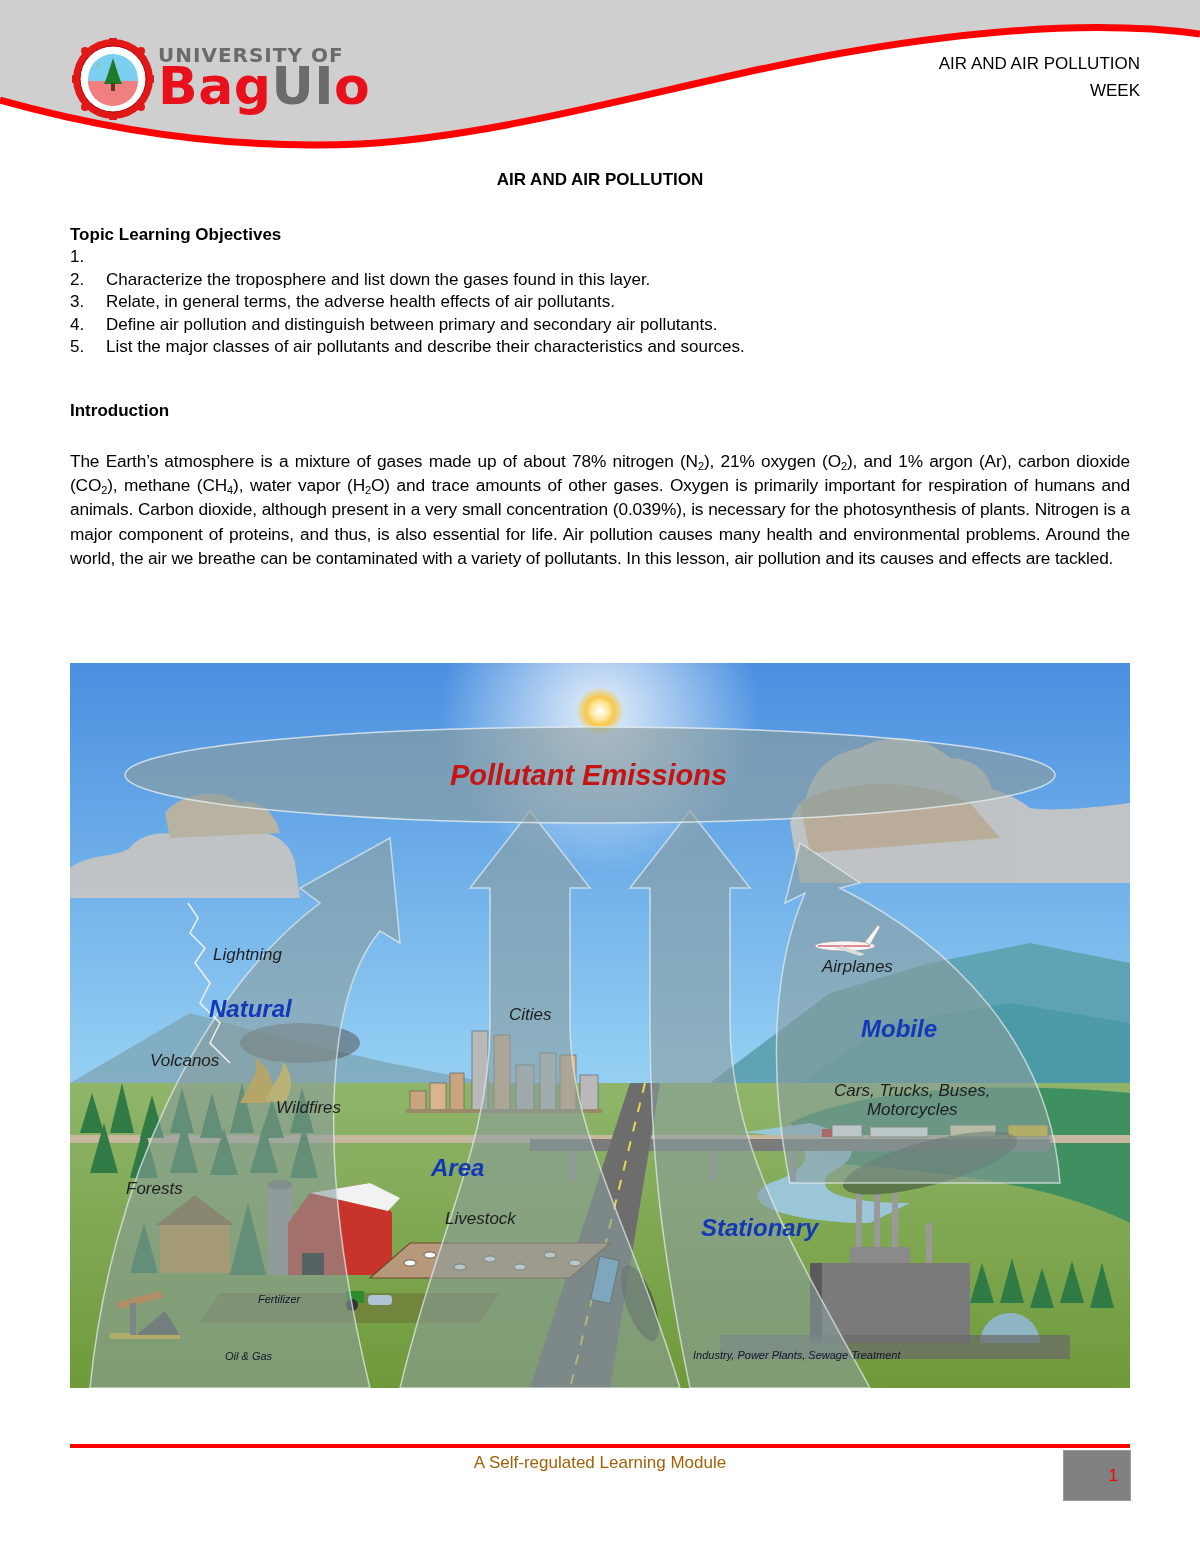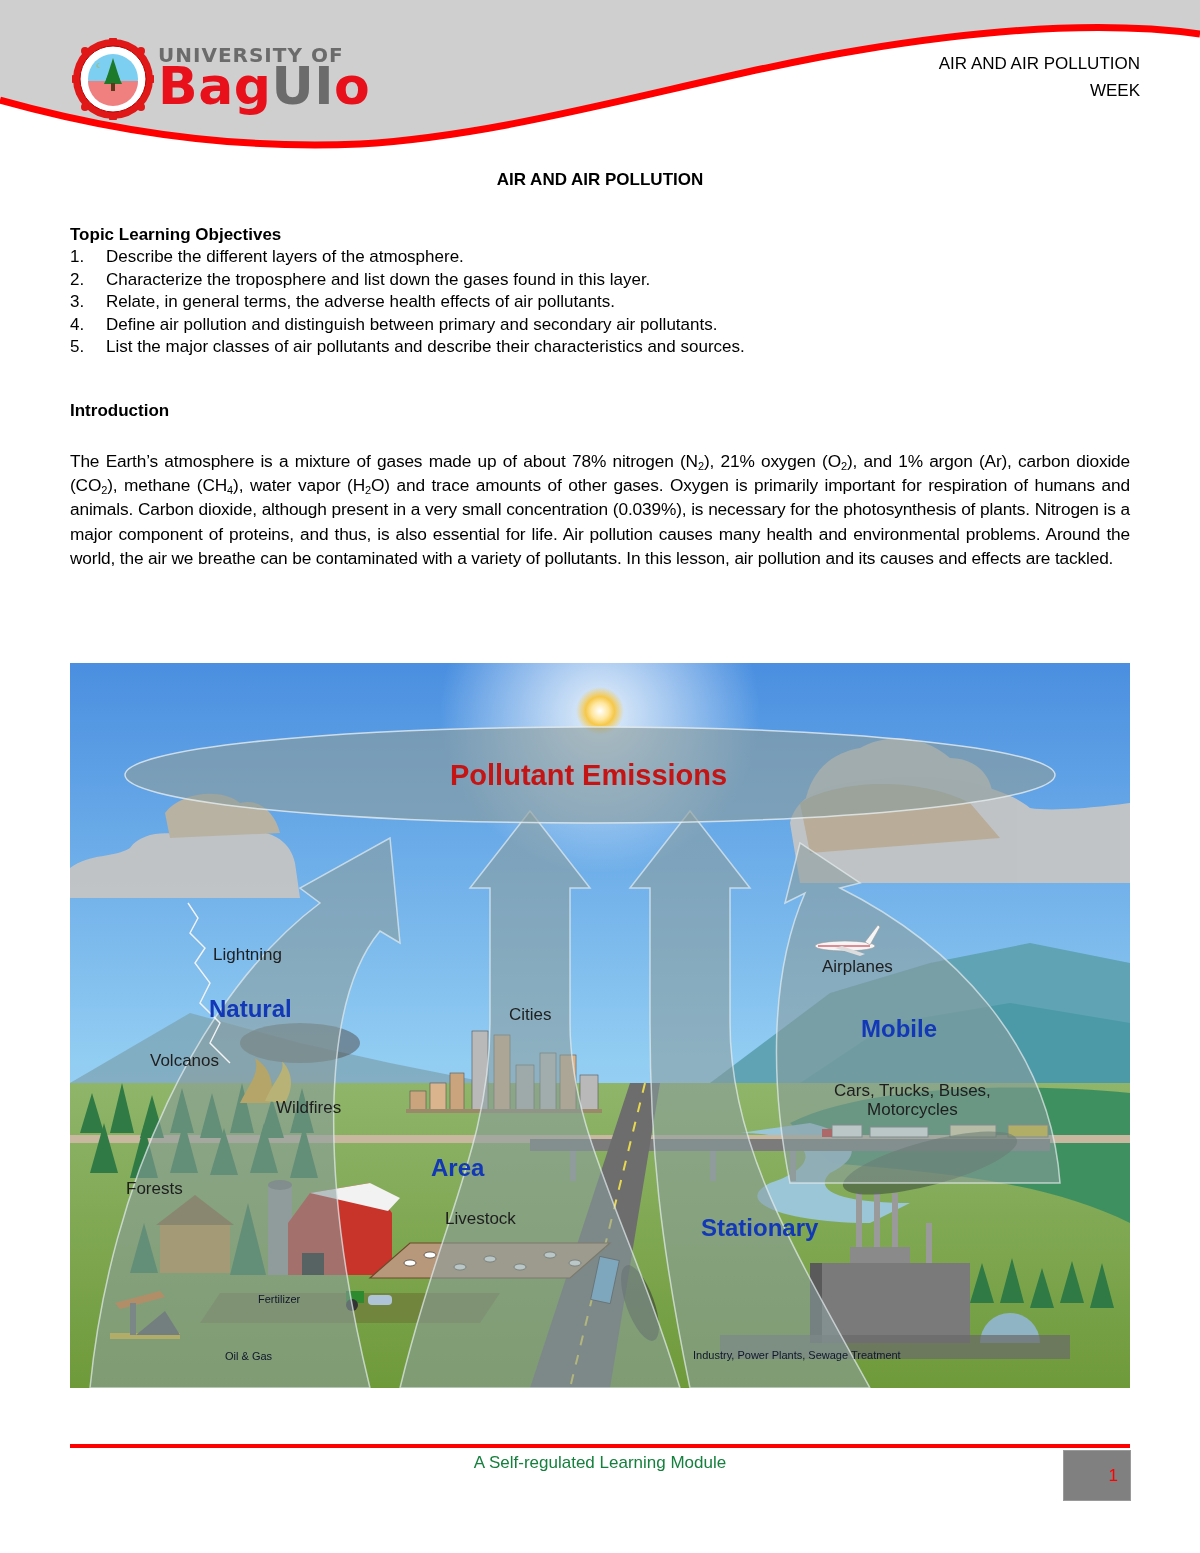--- a/index.html
+++ b/index.html
@@ -25,29 +25,29 @@
   .obj-list { list-style: none; }
   .obj-list li { font-size: 17px; line-height: 22.5px; display: flex; }
   .obj-list li .num { width: 36px; flex: 0 0 36px; }
   .intro-heading { position: absolute; left: 70px; top: 400px; }
   .intro-para { position: absolute; left: 70px; top: 449px; width: 1060px; font-size: 17.3px; line-height: 24.2px; text-align: justify; letter-spacing: -0.15px; }
   .intro-para sub { font-size: 11px; vertical-align: -3px; line-height: 0; }
 
   
   .figure { position: absolute; left: 70px; top: 663px; width: 1060px; height: 725px; overflow: hidden; background: #7fb8e8; }
   .figure svg { position: absolute; left: 0; top: 0; }
-  .lbl { position: absolute; white-space: nowrap; font-family: "Liberation Sans", sans-serif; }
+  .lbl { position: absolute; white-space: nowrap; font-family: "Liberation Sans", sans-serif; font-style: italic; }
   .lbl-small { font-size: 17px; color: #1e1e1e; }
   .lbl-white { font-size: 11px; color: #0f172a; }
   .lbl-cat { font-size: 24px; font-weight: bold; color: #1238b8; }
   .lbl-main { font-size: 29px; font-weight: bold; color: #c41414; }
 
   
   .footer-line { position: absolute; left: 70px; top: 1444px; width: 1060px; height: 4px; background: #ff0000; }
-  .footer-text { position: absolute; left: 0; width: 1200px; top: 1453px; text-align: center; font-size: 17px; color: #15803d; }
+  .footer-text { position: absolute; left: 0; width: 1200px; top: 1453px; text-align: center; font-size: 17px; color: #a16207; }
   .page-box { position: absolute; left: 1063px; top: 1450px; width: 68px; height: 51px; background: #808080; border: 1px solid #9a9a9a; }
   .page-num { position: absolute; right: 12px; top: 15px; font-size: 17px; color: #ff0000; }
 </style>
 </head>
 <body>
 
 <div class="header">
   <svg class="wave" width="1200" height="160" viewBox="0 0 1200 160">
     <path d="M0 0 H1200 V34 C1100 20, 980 30, 860 50 C700 76, 520 135, 360 144 C220 150, 100 128, 0 100 Z" fill="#d0cfd0"></path>
     <path d="M0 100 C100 128, 220 150, 360 144 C520 135, 700 76, 860 50 C980 30, 1100 20, 1200 34" fill="none" stroke="#ff0000" stroke-width="7"></path>
@@ -87,21 +87,20 @@
   </div>
 </div>
 
 <div class="doc-title">AIR AND AIR POLLUTION</div>
 
 <div class="objectives">
   <div class="section-heading">Topic Learning Objectives</div>
   <ol class="obj-list">
     <li>
         <span class="num">1.</span>
-        <span>Describe the different layers of the atmosphere.</span>
       </li>
     <li>
         <span class="num">2.</span>
         <span>Characterize the troposphere and list down the gases found in this layer.</span>
       </li>
     <li>
         <span class="num">3.</span>
         <span>Relate, in general terms, the adverse health effects of air pollutants.</span>
       </li>
     <li>

